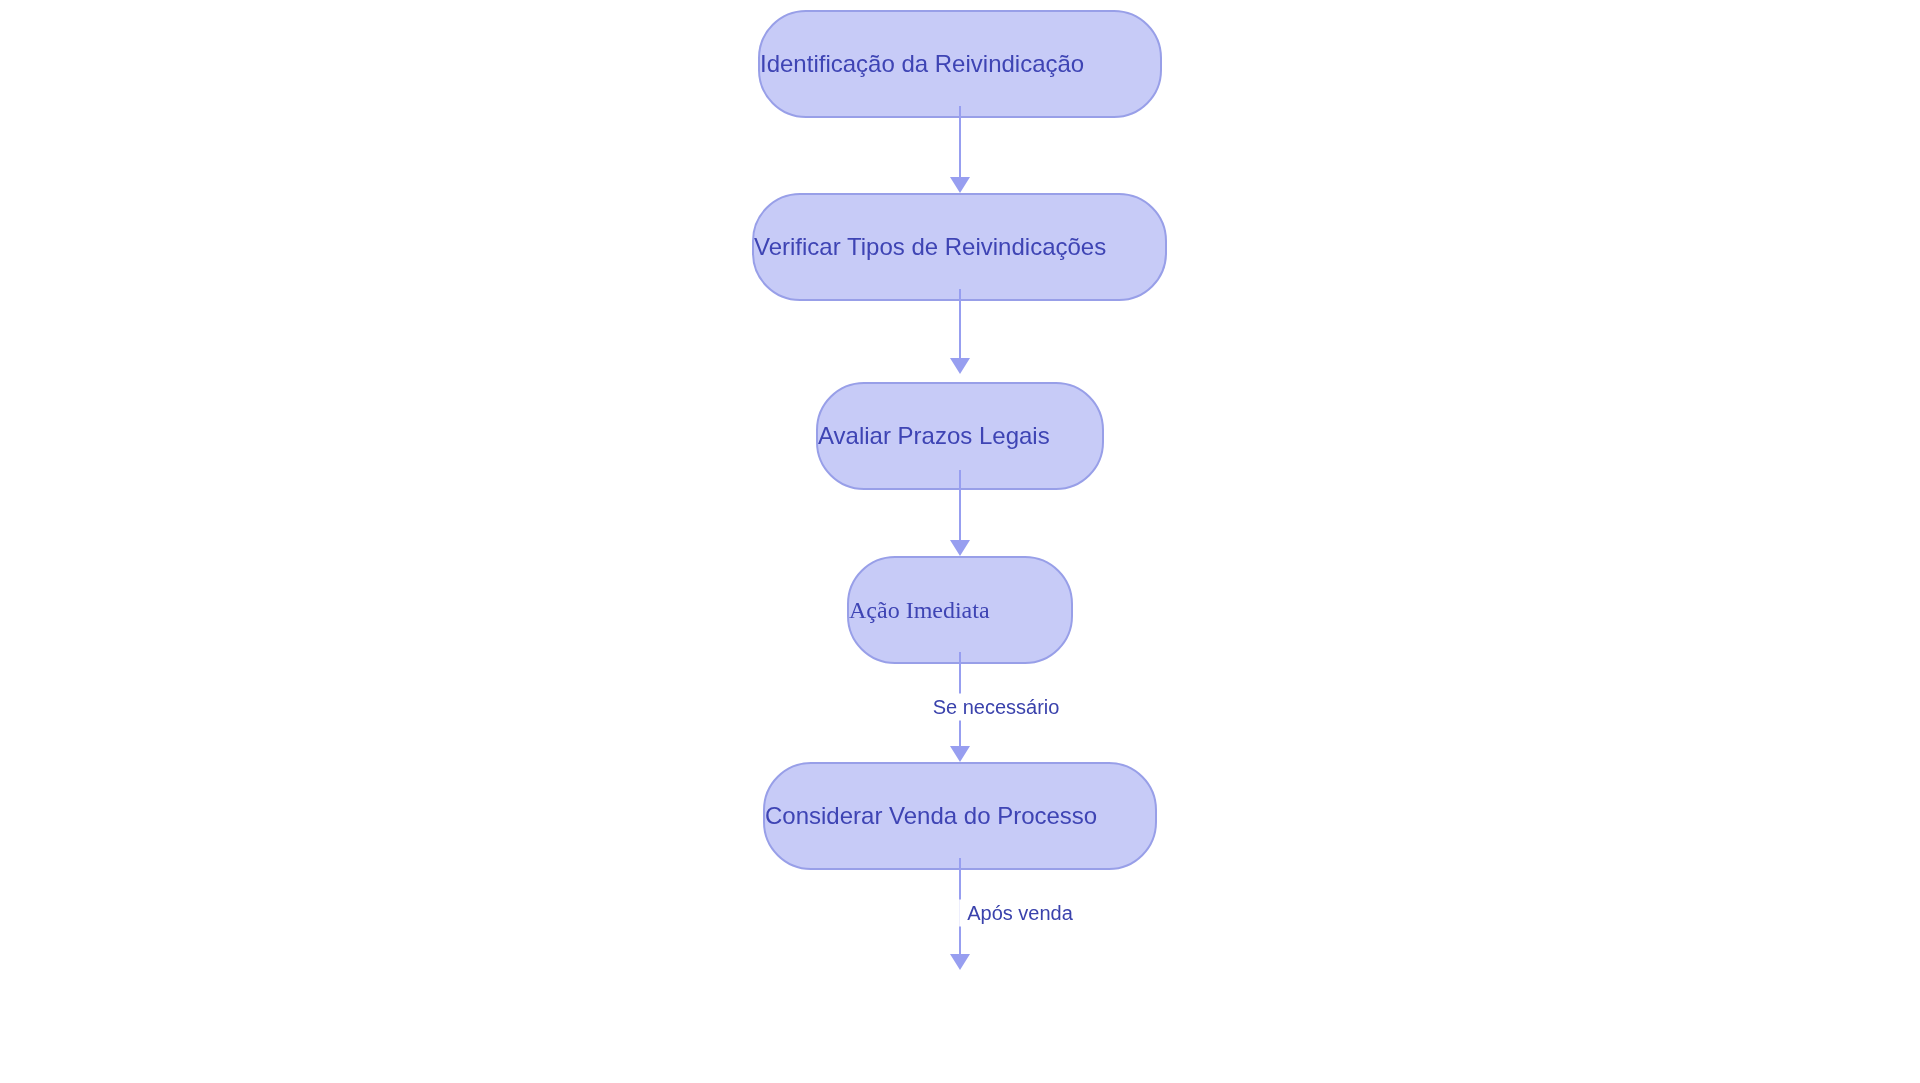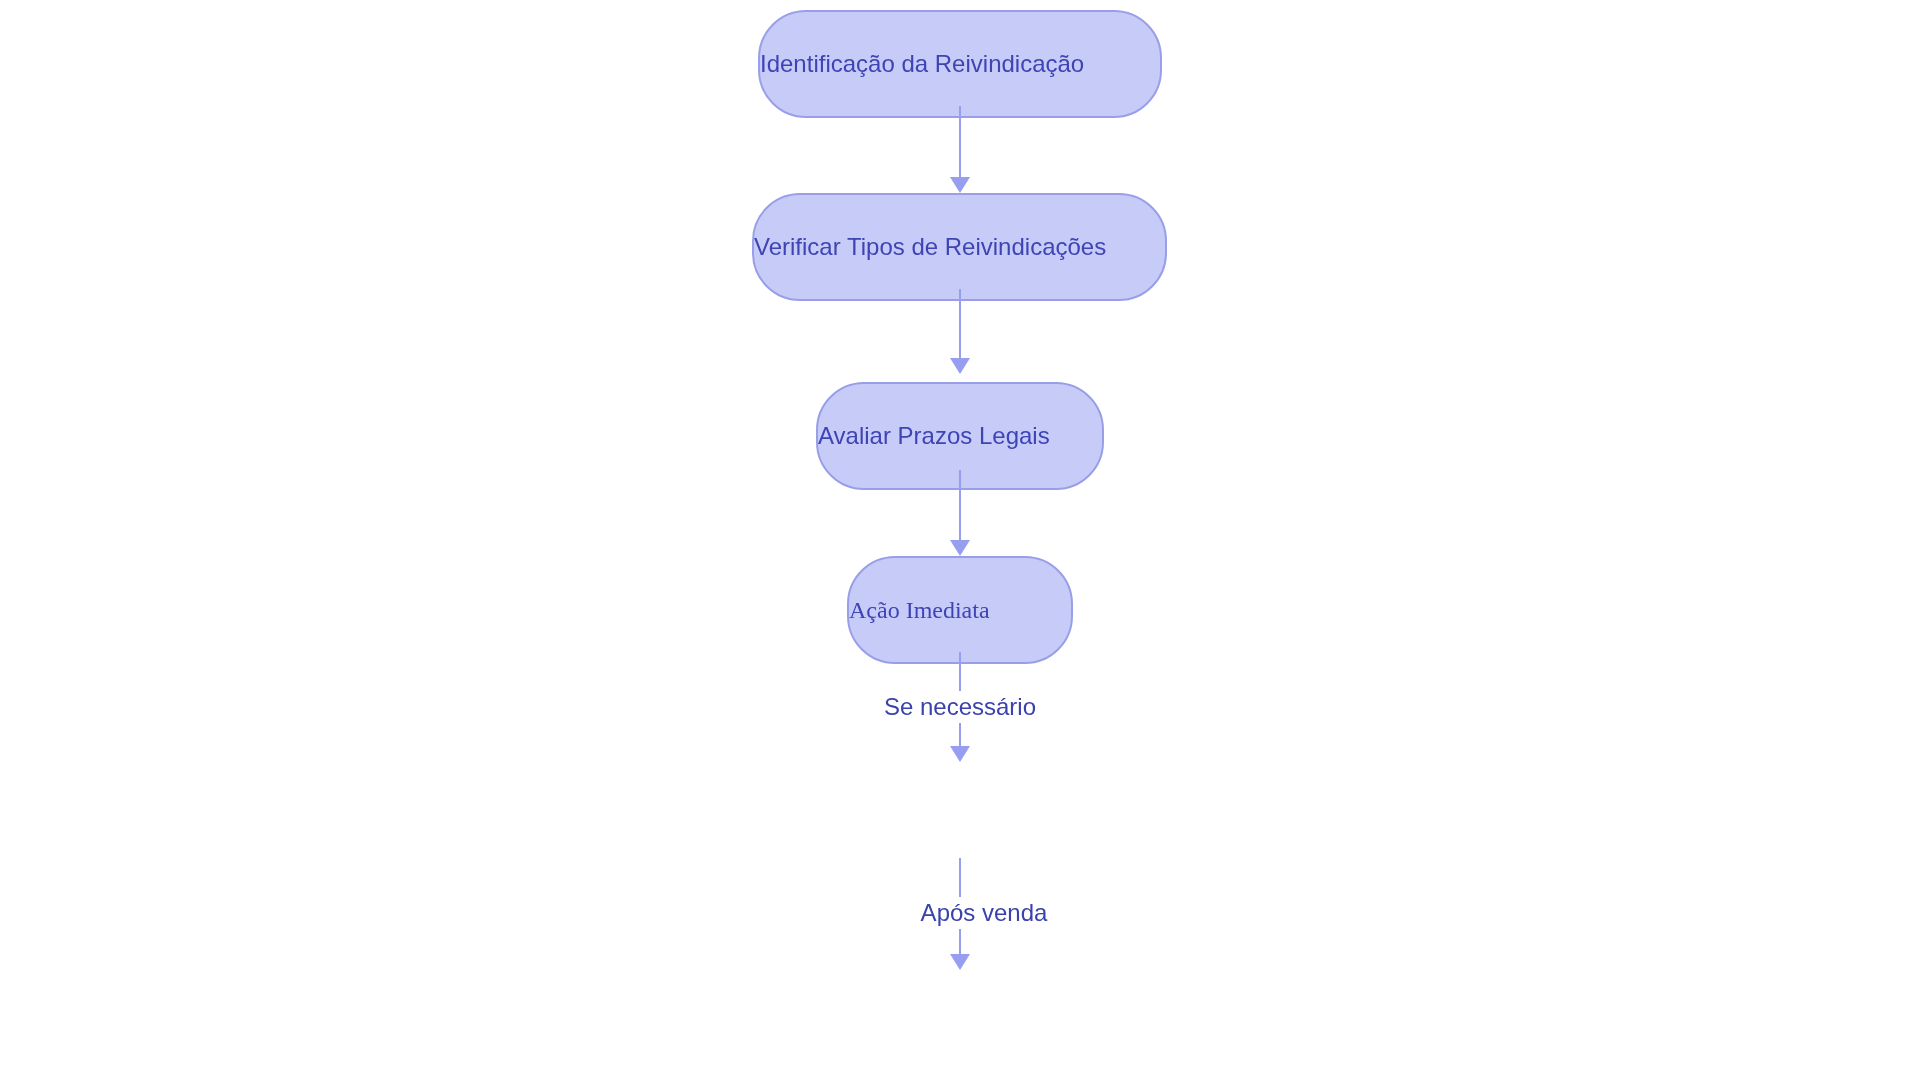--- a/index.html
+++ b/index.html
@@ -52,23 +52,24 @@
     height: 0;
     border-left: 10px solid transparent;
     border-right: 10px solid transparent;
     border-top: 16px solid var(--edge, #979ef0);
   }
   .edge-label {
     position: absolute;
     transform: translate(-50%, -50%);
     background: var(--background, #ffffff);
     color: var(--edge-label-text, #3a42ac);
-    font-size: 24px;
+    font-size: 20px;
     padding: 2px 8px;
     white-space: nowrap;
+    margin-left: 36px;
   }
 </style>
 </head>
 <body>
 
 <div class="canvas">
 
   <div class="node" style="top:10px;  left:758px; width:404px;">
     <span>Identificação da Reivindicação</span>
   </div>
@@ -78,20 +79,23 @@
   </div>
 
   <div class="node" style="top:374px; left:816px; width:288px;margin-top:8px;">
     <span>Avaliar Prazos Legais</span>
   </div>
 
   <div class="node" style="top:556px; left:847px; width:226px;font-family:Liberation Serif, serif;">
     <span>Ação Imediata</span>
   </div>
 
+  <div class="node" style="top:762px; left:763px; width:394px;">
+    <span>Considerar Venda do Processo</span>
+  </div>
 
 
   <div class="edge" style="left:960px; top:106px; height:87px;">
     <div class="edge-line"></div>
     <div class="edge-head"></div>
   </div>
 
   <div class="edge" style="left:960px; top:289px; height:85px;">
     <div class="edge-line"></div>
     <div class="edge-head"></div>

